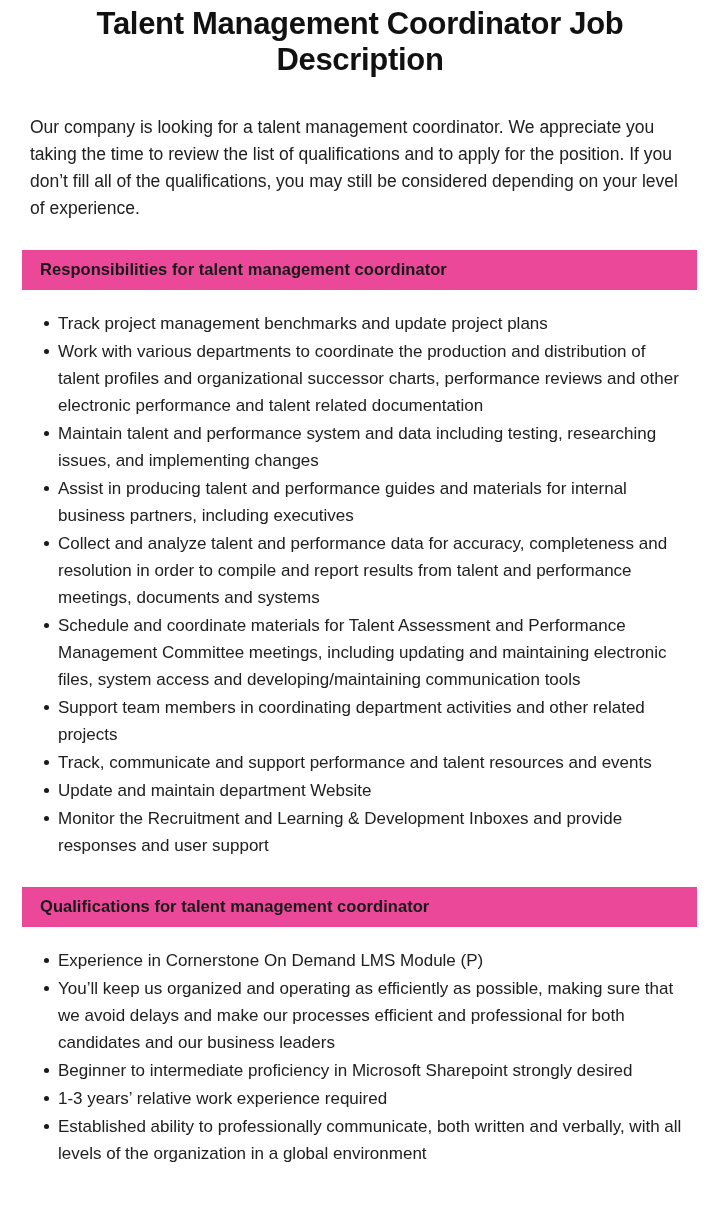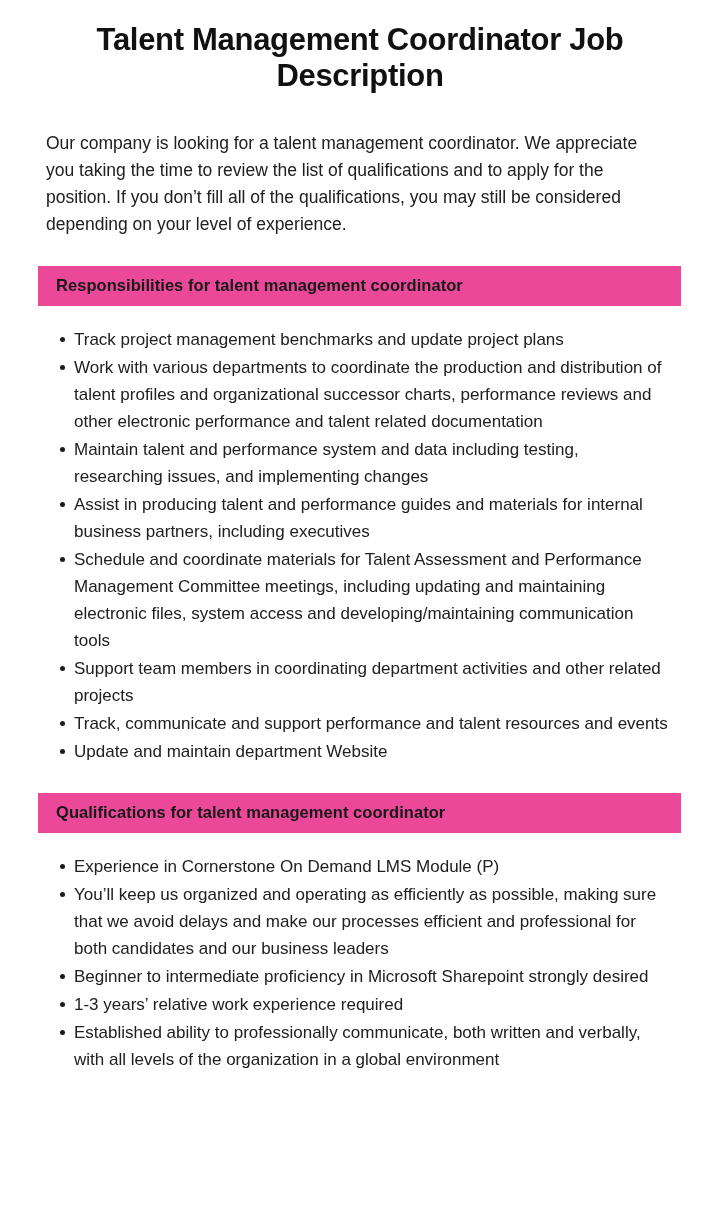--- a/index.html
+++ b/index.html
@@ -12,21 +12,21 @@
   body {
     width: 720px;
     min-height: 1226px;
     font-family: "Liberation Sans", sans-serif;
     color: #1a1a1a;
     -webkit-font-smoothing: antialiased;
   }
 
   .page {
     width: 720px;
-    padding: 16px;
+    padding: 0;
     background: #ffffff;
   }
 
   
   .page-title {
     font-size: 31px;
     line-height: 1.16;
     font-weight: 700;
     letter-spacing: -0.3px;
     color: #111111;
@@ -93,24 +93,26 @@
 
   <p class="intro">Our company is looking for a talent management coordinator. We appreciate you taking the time to review the list of qualifications and to apply for the position. If you don’t fill all of the qualifications, you may still be considered depending on your level of experience.</p>
 
   <div class="section-block">
     <div class="section-header">Responsibilities for talent management coordinator</div>
     <ul class="bullet-list">
         <li>Track project management benchmarks and update project plans</li>
         <li>Work with various departments to coordinate the production and distribution of talent profiles and organizational successor charts, performance reviews and other electronic performance and talent related documentation</li>
         <li>Maintain talent and performance system and data including testing, researching issues, and implementing changes</li>
         <li>Assist in producing talent and performance guides and materials for internal business partners, including executives</li>
+        <li>Collect and analyze talent and performance data for accuracy, completeness and resolution in order to compile and report results from talent and performance meetings, documents and systems</li>
         <li>Schedule and coordinate materials for Talent Assessment and Performance Management Committee meetings, including updating and maintaining electronic files, system access and developing/maintaining communication tools</li>
         <li>Support team members in coordinating department activities and other related projects</li>
         <li>Track, communicate and support performance and talent resources and events</li>
         <li>Update and maintain department Website</li>
+        <li>Monitor the Recruitment and Learning &amp; Development Inboxes and provide responses and user support</li>
       </ul>
   </div>
 
   <div class="section-block">
     <div class="section-header">Qualifications for talent management coordinator</div>
     <ul class="bullet-list">
         <li>Experience in Cornerstone On Demand LMS Module (P)</li>
         <li>You’ll keep us organized and operating as efficiently as possible, making sure that we avoid delays and make our processes efficient and professional for both candidates and our business leaders</li>
         <li>Beginner to intermediate proficiency in Microsoft Sharepoint strongly desired</li>
         <li>1-3 years’ relative work experience required</li>

